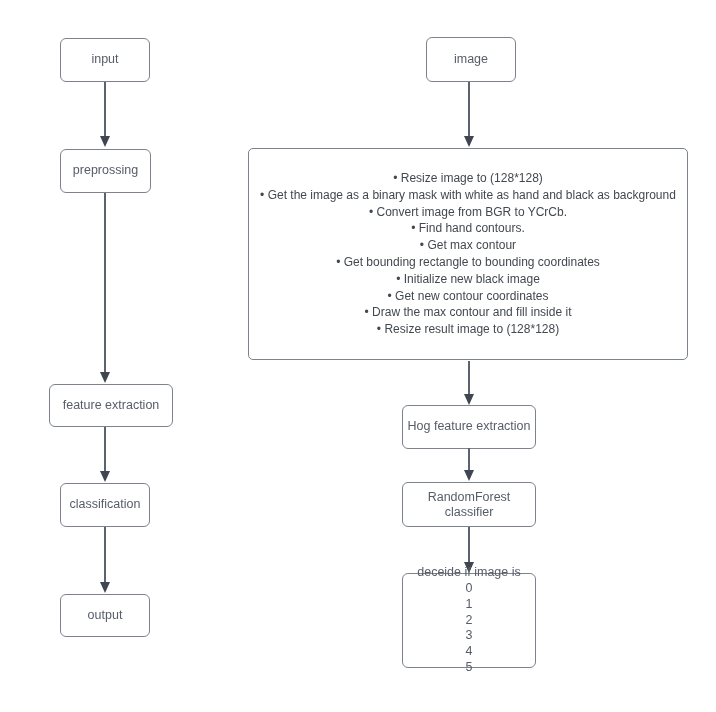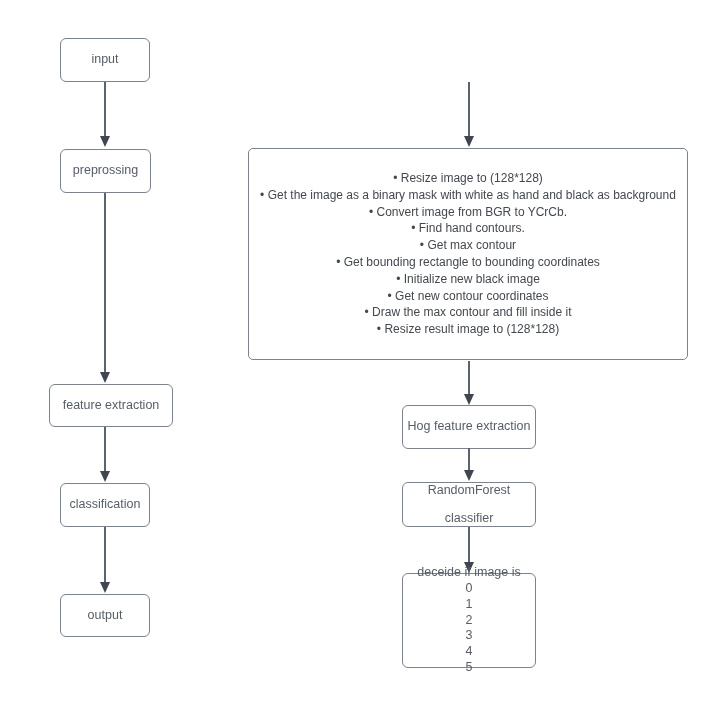--- a/index.html
+++ b/index.html
@@ -34,21 +34,21 @@
   #n-classification{left:60px;top:483px;width:90px;height:44px;}
   #n-output{left:60px;top:594px;width:90px;height:43px;}
   #a-l1{left:99.5px;top:82px;height:65px;}
   #a-l2{left:99.5px;top:193px;height:190px;}
   #a-l3{left:99.5px;top:427px;height:55px;}
   #a-l4{left:99.5px;top:527px;height:66px;}
   
   #n-image{left:426px;top:37px;width:90px;height:45px;}
   #n-pipeline{left:248px;top:148px;width:440px;height:212px;}
   #n-hog{left:402px;top:405px;width:134px;height:44px;}
-  #n-rf{left:402px;top:482px;width:134px;height:45px;justify-content:space-between;}
+  #n-rf{left:402px;top:482px;width:134px;height:45px;}
   #n-decision{left:402px;top:573px;width:134px;height:95px;}
   #a-r1{left:463.5px;top:82px;height:65px;}
   #a-r2{left:463.5px;top:361px;height:44px;}
   #a-r3{left:463.5px;top:448px;height:33px;}
   #a-r4{left:463.5px;top:527px;height:46px;}
 </style>
 </head>
 <body>
 
 <div class="canvas">
@@ -82,20 +82,23 @@
   </div>
   <div class="arrow" id="a-l4">
     <div class="shaft"></div>
     <div class="head"></div>
   </div>
 
   <div class="node" id="n-output">
     <span>output</span>
   </div>
 
+  <div class="node" id="n-image">
+    <span>image</span>
+  </div>
   <div class="arrow" id="a-r1">
     <div class="shaft"></div>
     <div class="head"></div>
   </div>
 
   <div class="node" id="n-pipeline">
     <div class="step-line"><span>•</span> <span>Resize image to (128*128)</span></div>
     <div class="step-line"><span>•</span> <span>Get the image as a binary mask with white as hand and black as background</span></div>
     <div class="step-line"><span>•</span> <span>Convert image from BGR to YCrCb.</span></div>
     <div class="step-line"><span>•</span> <span>Find hand contours.</span></div>

